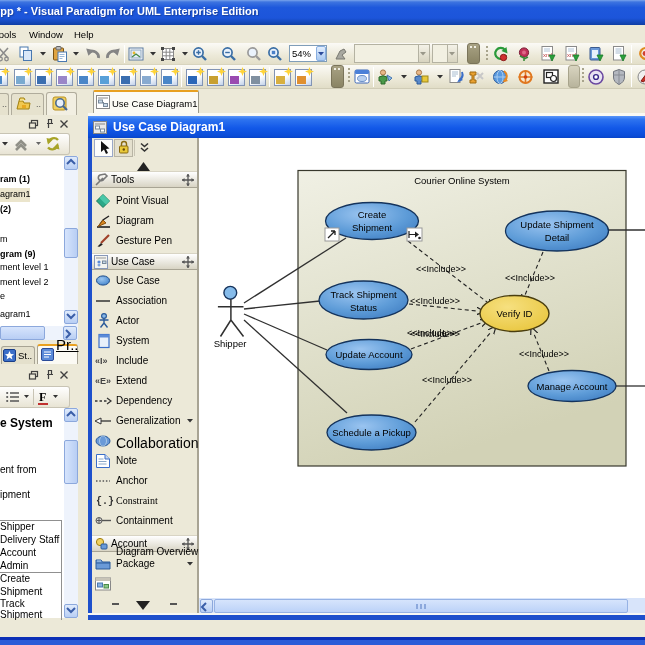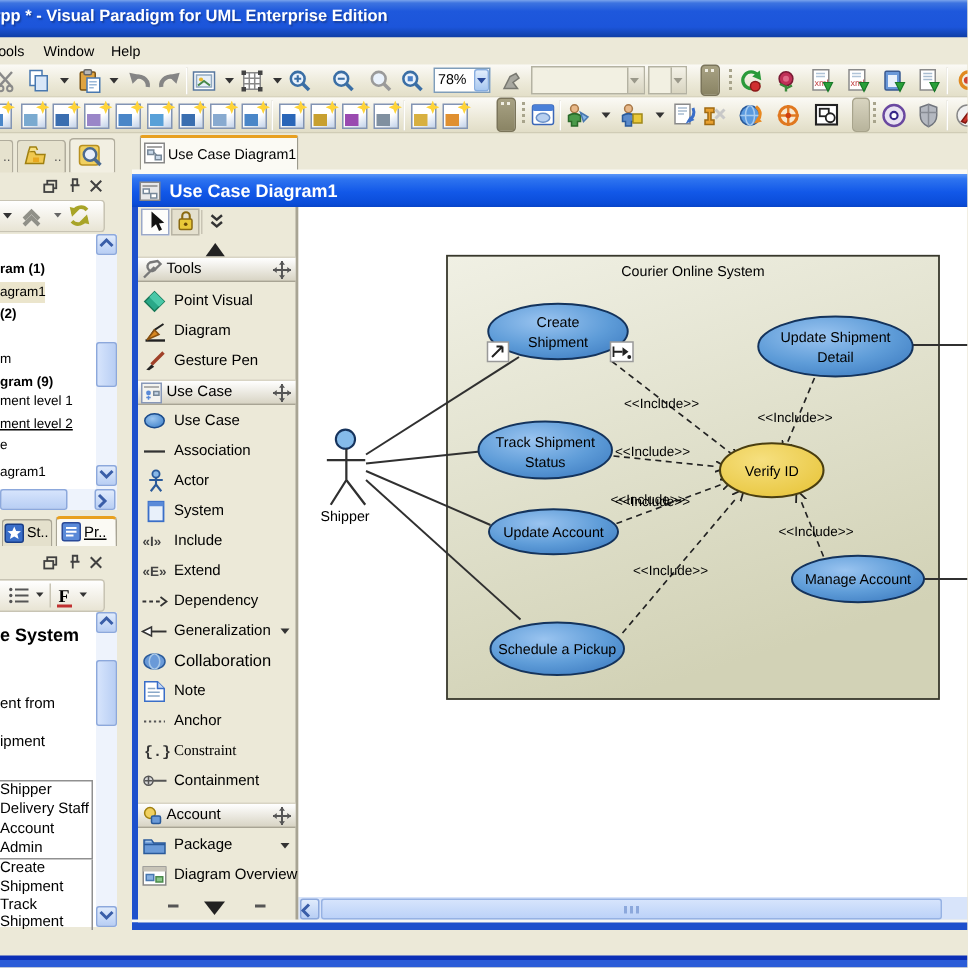--- a/index.html
+++ b/index.html
@@ -78,21 +78,21 @@
 <svg class="abs" style="left:246px;top:46px" width="16" height="16" viewBox="0 0 16 16">
     <circle cx="6.5" cy="6.5" r="4.6" fill="#EAF2FC" stroke="#9A9A9A" stroke-width="1.7"></circle>
     <line x1="10" y1="10" x2="14" y2="14" stroke="#9A9A9A" stroke-width="2.4"></line>
   </svg>
 <svg class="abs" style="left:267px;top:46px" width="16" height="16" viewBox="0 0 16 16">
     <circle cx="6.5" cy="6.5" r="4.6" fill="#EAF2FC" stroke="#3A6EA5" stroke-width="1.7"></circle>
     <line x1="10" y1="10" x2="14" y2="14" stroke="#3A6EA5" stroke-width="2.4"></line>
     <rect x="4.8" y="4.8" width="3.4" height="3.4" fill="#4A80C8"></rect>
   </svg>
 <div class="abs" style="left:289px;top:45px;width:38px;height:17px;background:#fff;border:1px solid #7F9DB9;"></div>
-<div class="tx" style="left:292px;top:48px;font-size:9.5px;">78%</div>
+<div class="tx" style="left:292px;top:48px;font-size:9.5px;">54%</div>
 <div class="abs" style="left:316px;top:46px;width:10px;height:15px;background:linear-gradient(180deg,#E2EEFD,#A8C8F0);border:1px solid #88AEE0;border-radius:2px;"></div>
 <svg class="abs" style="left:318px;top:52px" width="7" height="5" viewBox="0 0 7 5">
     <polygon points="0,0 6,0 3,3.6" fill="#2A4A9A"></polygon>
   </svg>
 <svg class="abs" style="left:333px;top:46px" width="17" height="16" viewBox="0 0 17 16">
     <path d="M3 13 L7 5 L11 3 L13 6 L9 9 L12 13 Z" fill="#A8A8A0" stroke="#787870" stroke-width="1"></path>
   </svg>
 <div class="abs" style="left:354px;top:44px;width:76px;height:19px;background:#F2F0E2;border:1px solid #B4B2A2;"></div>
 <div class="abs" style="left:418px;top:45px;width:11px;height:17px;background:linear-gradient(180deg,#F4F2E8,#D8D4C0);border-left:1px solid #B4B2A2;"></div>
 <svg class="abs" style="left:420px;top:52px" width="7" height="5" viewBox="0 0 7 5">
@@ -335,21 +335,21 @@
     <polygon points="14.5,13.5 8,12 13,7" fill="#A8A428"></polygon>
   </svg>
 <div class="abs" style="left:0;top:156px;width:64px;height:184px;background:#fff;"></div>
 <div class="tx" style="left:0;top:174px;font-size:9px;font-weight:bold;">ram (1)</div>
 <div class="abs" style="left:0;top:188px;width:30px;height:14px;background:#EBE5CC;"></div>
 <div class="tx" style="left:0;top:189px;font-size:9px;font-weight:normal;">agram1</div>
 <div class="tx" style="left:0;top:204px;font-size:9px;font-weight:bold;">(2)</div>
 <div class="tx" style="left:0;top:234px;font-size:9px;font-weight:normal;">m</div>
 <div class="tx" style="left:0;top:249px;font-size:9px;font-weight:bold;">gram (9)</div>
 <div class="tx" style="left:0;top:262px;font-size:9px;font-weight:normal;">ment level 1</div>
-<div class="tx" style="left:0;top:277px;font-size:9px;font-weight:normal;text-decoration:underline;">ment level 2</div>
+<div class="tx" style="left:0;top:277px;font-size:9px;font-weight:normal;">ment level 2</div>
 <div class="tx" style="left:0;top:291px;font-size:9px;font-weight:normal;">e</div>
 <div class="tx" style="left:0;top:309px;font-size:9px;font-weight:normal;">agram1</div>
 <div class="abs" style="left:64px;top:156px;width:14px;height:184px;background:#EEF3FC;"></div>
 <div class="abs" style="left:64px;top:156px;width:14px;height:14px;background:linear-gradient(180deg,#E0EBFC,#B8CEF4);border:1px solid #8CA8DC;border-radius:2px;"></div>
 <svg class="abs" style="left:65px;top:158px" width="12" height="12" viewBox="0 0 12 12">
     <path d="M2 6 L6 2 L10 6" stroke="#3A5EA8" stroke-width="2" fill="none"></path>
   </svg>
 <div class="abs" style="left:64px;top:228px;width:14px;height:30px;background:linear-gradient(90deg,#D6E4FC,#B8CEF4);border:1px solid #8CA8DC;border-radius:2px;"></div>
 <div class="abs" style="left:64px;top:310px;width:14px;height:14px;background:linear-gradient(180deg,#E0EBFC,#B8CEF4);border:1px solid #8CA8DC;border-radius:2px;"></div>
 <svg class="abs" style="left:65px;top:312px" width="12" height="12" viewBox="0 0 12 12">
@@ -366,21 +366,21 @@
 <div class="abs" style="left:37px;top:344px;width:41px;height:20px;background:#FBFAF4;border:1px solid #A8A494;border-bottom:none;border-top:2px solid #E8A020;border-radius:3px 3px 0 0;"></div>
 <svg class="abs" style="left:3px;top:349px" width="13" height="13" viewBox="0 0 13 13">
     <rect x="0.5" y="0.5" width="12" height="12" rx="1.5" fill="#3A6EC8" stroke="#1A3E88"></rect>
     <polygon points="6.5,2 7.8,5 11,5.2 8.6,7.2 9.4,10.4 6.5,8.6 3.6,10.4 4.4,7.2 2,5.2 5.2,5" fill="#fff"></polygon>
   </svg>
 <div class="tx" style="left:18px;top:350px;font-size:9.5px;">St..</div>
 <svg class="abs" style="left:41px;top:348px" width="13" height="13" viewBox="0 0 13 13">
     <rect x="0.5" y="0.5" width="12" height="12" rx="1.5" fill="#5A8AD8" stroke="#2A4A98"></rect>
     <path d="M3 4h7M3 6.5h7M3 9h5" stroke="#fff" stroke-width="1.2"></path>
   </svg>
-<div class="tx" style="left:56px;top:350px;font-size:10px;text-decoration:underline;">Pr..</div>
+<div class="tx" style="left:56px;top:336px;font-size:15px;text-decoration:underline;">Pr..</div>
 <div class="abs" style="left:0;top:364px;width:88px;height:22px;background:#ECE9D8;"></div>
 <svg class="abs" style="left:29px;top:371px" width="9" height="9" viewBox="0 0 9 9">
     <rect x="2.5" y="0.5" width="6" height="5" fill="none" stroke="#404040" stroke-width="1.2"></rect>
     <rect x="0.5" y="3" width="6" height="5" fill="#ECE9D8" stroke="#404040" stroke-width="1.2"></rect>
   </svg>
 <svg class="abs" style="left:44px;top:370px" width="9" height="10" viewBox="0 0 9 10">
     <path d="M4.5 0.5 h3 v4 h-3 z M3 4.5 h6 M4.5 4.5 L4.5 9" stroke="#404040" stroke-width="1.2" fill="none"></path>
   </svg>
 <svg class="abs" style="left:60px;top:371px" width="9" height="9" viewBox="0 0 9 9">
     <path d="M0.5 0.5 L7.5 7.5 M7.5 0.5 L0.5 7.5" stroke="#404040" stroke-width="1.4"></path>
@@ -555,21 +555,21 @@
     <polygon points="1,4 7,1 7,7" fill="#fff" stroke="#333"></polygon>
   </svg>
 <div class="tx" style="left:116px;top:415px;font-size:10px;">Generalization</div>
 <svg class="abs" style="left:187px;top:419px" width="6" height="5" viewBox="0 0 6 5">
     <polygon points="0,0 6,0 3,3.6" fill="#333"></polygon>
   </svg>
 <svg class="abs" style="left:95px;top:435px" width="16" height="12" viewBox="0 0 16 12">
     <ellipse cx="8" cy="6" rx="7" ry="5" fill="#6A9AD8" stroke="#2A5A9A"></ellipse>
     <ellipse cx="8" cy="6" rx="3.5" ry="5" fill="none" stroke="#A8C8E8"></ellipse>
   </svg>
-<div class="tx" style="left:116px;top:435px;font-size:11px;">Collaboration</div>
+<div class="tx" style="left:116px;top:435px;font-size:14px;">Collaboration</div>
 <svg class="abs" style="left:96px;top:454px" width="14" height="14" viewBox="0 0 14 14">
     <path d="M0.5 0.5 H9 L13.5 5 V13.5 H0.5 Z" fill="#fff" stroke="#3A6EC8"></path>
     <path d="M9 0.5 V5 H13.5" fill="#C8D8F0" stroke="#3A6EC8"></path>
     <path d="M2.5 5h5M2.5 7.5h8M2.5 10h8" stroke="#8AA8C8"></path>
   </svg>
 <div class="tx" style="left:116px;top:455px;font-size:10px;">Note</div>
 <svg class="abs" style="left:95px;top:478px" width="16" height="6" viewBox="0 0 16 6">
     <path d="M1 3 H15" stroke="#555" stroke-width="1.4" stroke-dasharray="1.5 1.8"></path>
   </svg>
 <div class="tx" style="left:116px;top:475px;font-size:10px;">Anchor</div>
@@ -591,21 +591,21 @@
 <div class="tx" style="left:116px;top:558px;font-size:10px;">Package</div>
 <svg class="abs" style="left:187px;top:562px" width="6" height="5" viewBox="0 0 6 5">
     <polygon points="0,0 6,0 3,3.6" fill="#333"></polygon>
   </svg>
 <svg class="abs" style="left:95px;top:577px" width="16" height="14" viewBox="0 0 16 14">
     <rect x="0.5" y="1" width="15" height="12" fill="#fff" stroke="#888"></rect>
     <rect x="0.5" y="1" width="15" height="3" fill="#C8C4B8"></rect>
     <rect x="2.5" y="6" width="5" height="4" fill="#88B0E0" stroke="#4878B0"></rect>
     <rect x="9" y="7.5" width="4.5" height="3.5" fill="#8AC88A" stroke="#4A8A4A"></rect>
   </svg>
-<div class="tx" style="left:116px;top:578px;font-size:10px;">Diagram Overview</div>
+<div class="tx" style="left:116px;top:546px;font-size:10px;">Diagram Overview</div>
 <div class="abs" style="left:112px;top:603px;width:7px;height:2px;background:#555;"></div>
 <svg class="abs" style="left:136px;top:600px" width="14" height="11" viewBox="0 0 14 11">
     <polygon points="7,10 0,1 14,1" fill="#222"></polygon>
   </svg>
 <div class="abs" style="left:170px;top:603px;width:7px;height:2px;background:#555;"></div>
 <div class="abs" style="left:199px;top:138px;width:446px;height:460px;background:#fff;"></div>
 <div class="abs" style="left:199px;top:598px;width:446px;height:15px;background:#D8E4FA;"></div>
 <div class="abs" style="left:200px;top:599px;width:13px;height:14px;background:linear-gradient(180deg,#E0EBFC,#B8CEF4);border:1px solid #8CA8DC;border-radius:2px;"></div>
 <svg class="abs" style="left:200px;top:601px" width="12" height="12" viewBox="0 0 12 12">
     <path d="M6 2 L2 6 L6 10" stroke="#3A5EA8" stroke-width="2" fill="none"></path>

